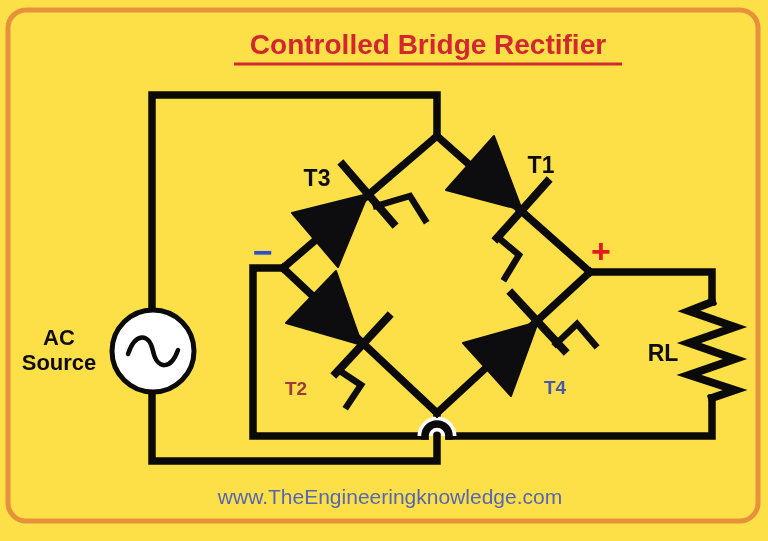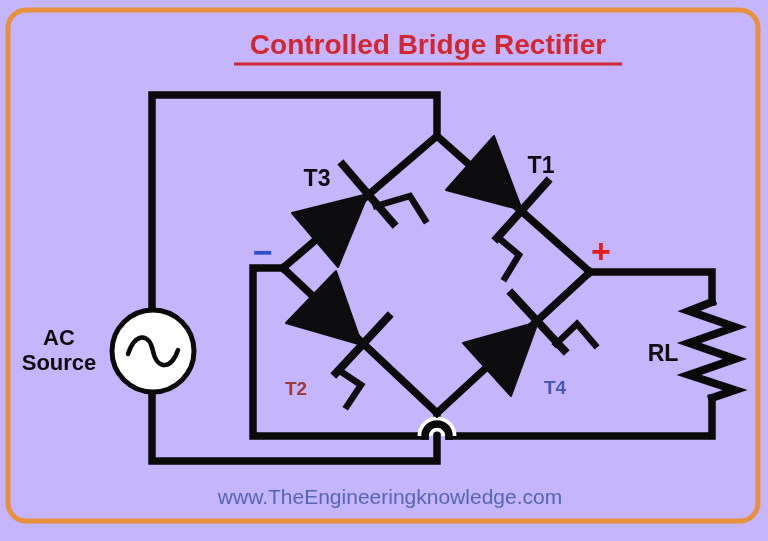--- a/index.html
+++ b/index.html
@@ -1,16 +1,16 @@
 <!DOCTYPE html>
 <html><head>
 <meta charset="utf-8">
 <style>
   html,body{margin:0;padding:0;background:#ffffff;}
-  .stage{position:relative;width:768px;height:541px;background:#c4b5fd;overflow:hidden;
+  .stage{position:relative;width:768px;height:541px;background:#fde047;overflow:hidden;
          font-family:"Liberation Sans", sans-serif;}
   svg{position:absolute;left:0;top:0;}
   svg text{font-family:"Liberation Sans", sans-serif;font-weight:bold;}
   svg text.regular{font-weight:normal;}
   .wire{stroke:#0a0a0a;fill:none;stroke-linecap:square;stroke-linejoin:miter;}
   .tri{fill:#0d0d10;stroke:#0d0d10;stroke-width:2;stroke-linejoin:round;}
   .gate{stroke:#0d0d10;fill:none;stroke-width:6.5;stroke-linecap:square;stroke-linejoin:miter;}
   .bar{stroke:#0d0d10;stroke-width:8;stroke-linecap:square;}
 </style>
 </head>

